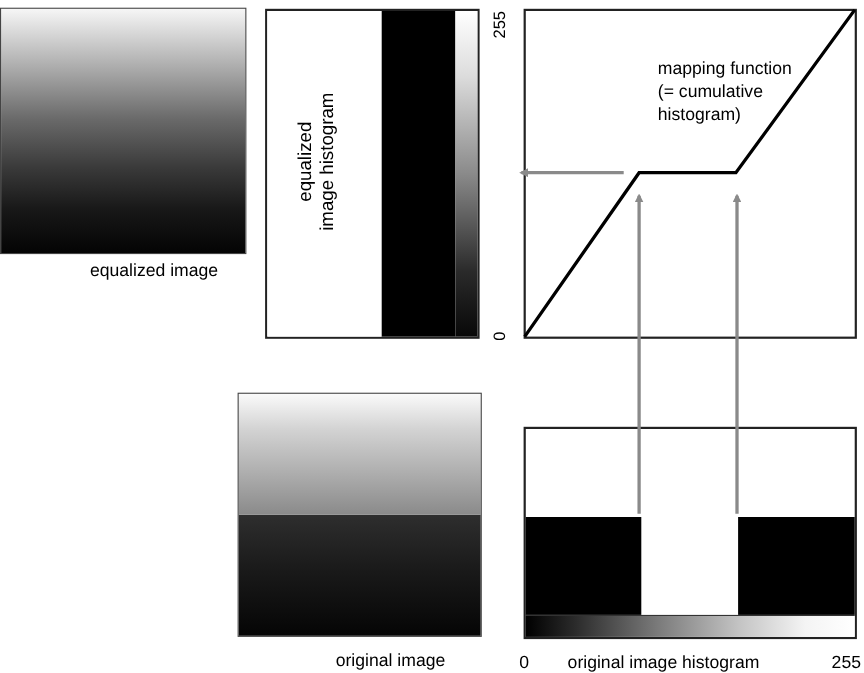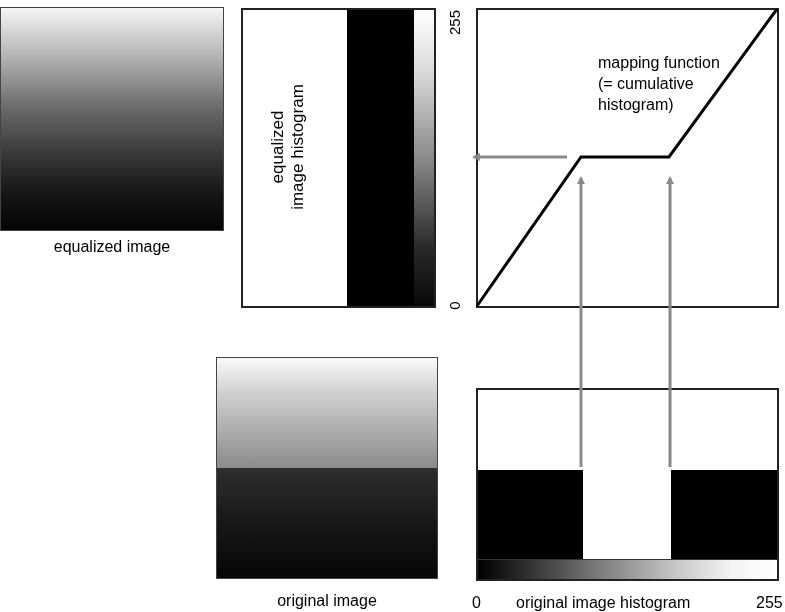--- a/index.html
+++ b/index.html
@@ -14,21 +14,21 @@
     #equalized-image {
       left: 0; top: 7px; width: 224px; height: 224px;
       background: linear-gradient(to bottom, #f6f6f6 0%, #a9a9a9 25%, #6a6a6a 45%, #3a3a3a 65%, #181818 82%, #040404 100%);
     }
     #original-image {
       left: 216px; top: 357px; width: 222px; height: 222px;
       background:
         linear-gradient(to bottom, #fafafa 0%, #d2d2d2 30%, #a4a4a4 75%, #8a8a8a 100%) top / 100% 50% no-repeat,
         linear-gradient(to bottom, #2e2e2e 0%, #1a1a1a 45%, #050505 100%) bottom / 100% 50% no-repeat;
     }
-    .caption { font-size: 16px; white-space: nowrap; text-align: center; }
+    .caption { font-size: 16px; white-space: nowrap; text-align: center; padding-left: 28px; }
     #eq-hist {
       left: 241px; top: 8px; width: 195px; height: 300px;
       border: 2px solid #222; box-sizing: border-box; background: #fff;
     }
     #eq-hist .white-area { left: 0; top: 0; width: 104px; height: 100%; background: #fff; }
     #eq-hist .black-area { left: 104px; top: 0; width: 67px; height: 100%; background: #000; }
     #eq-hist .gray-bar { left: 171px; top: 0; width: 20px; height: 100%;
       background: linear-gradient(to bottom, #ffffff 0%, #dcdcdc 20%, #8a8a8a 50%, #2a2a2a 80%, #080808 100%); }
     .rot-tick { font-size: 15px; transform: rotate(-90deg); transform-origin: center; }
     #map-box { left: 476px; top: 8px; width: 303px; height: 300px; border: 2px solid #222; box-sizing: border-box; }

